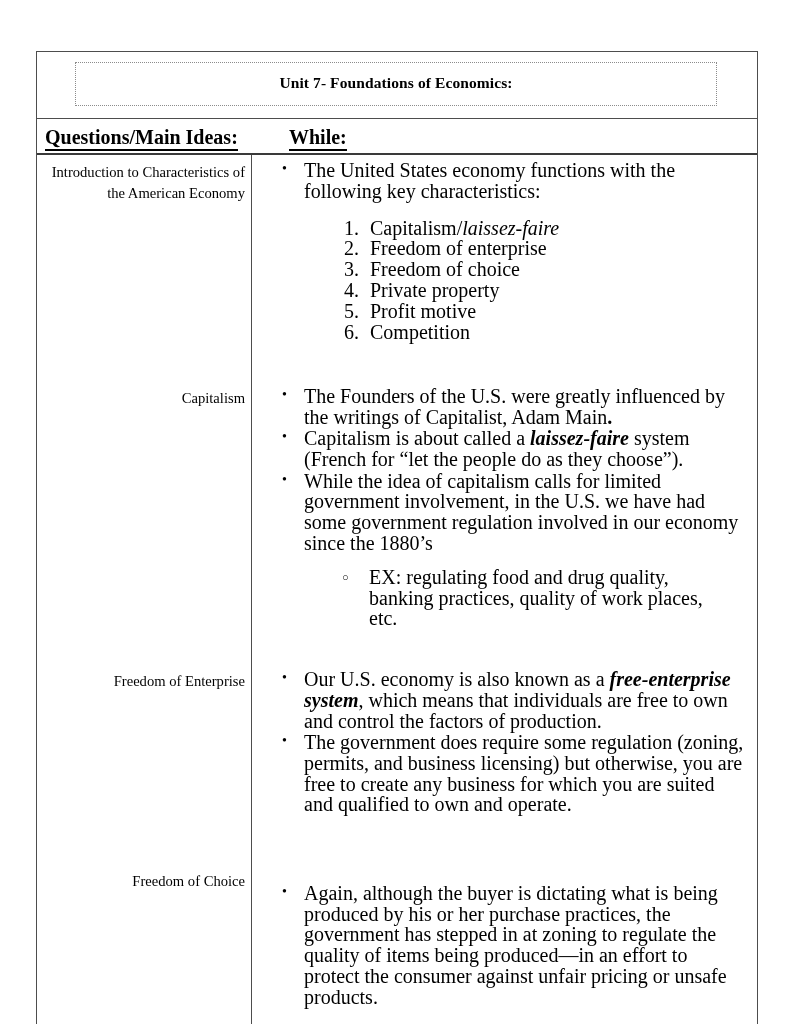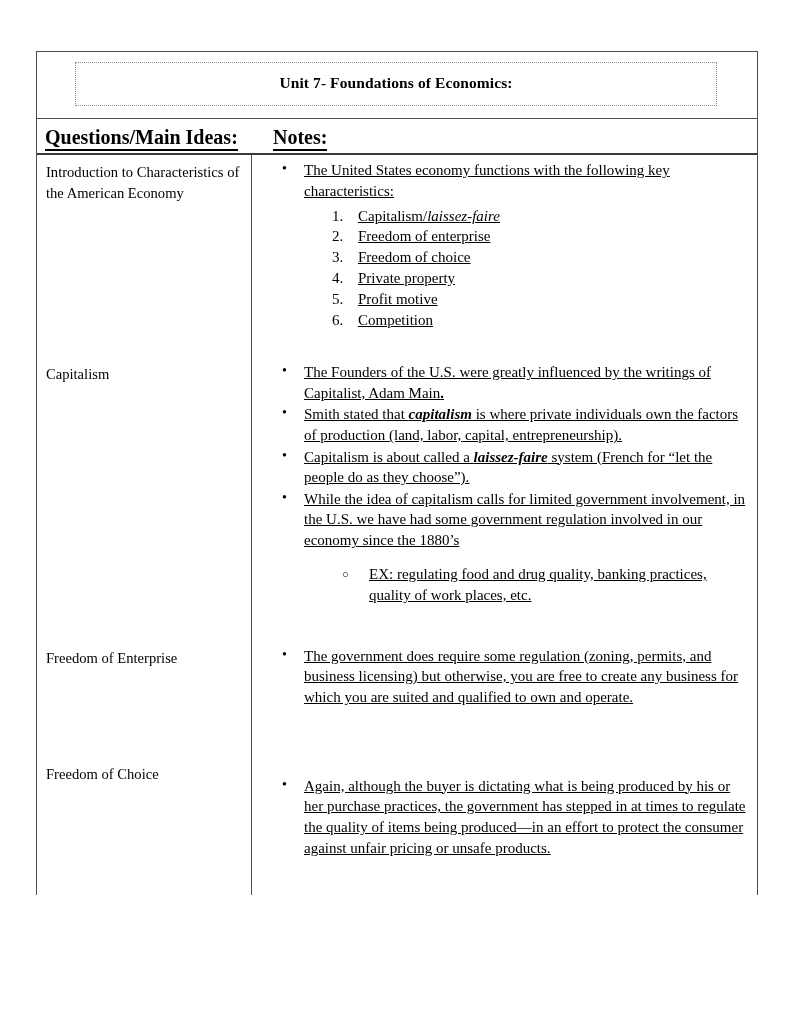--- a/index.html
+++ b/index.html
@@ -49,20 +49,21 @@
     font-weight: bold;
     font-size: 15.5px;
     line-height: 22px;
     letter-spacing: 0.1px;
   }
 
   
   .head-row {
     display: flex;
     border-bottom: 2px solid #3a3a3a;
+    gap: 16px;
   }
   .head-q {
     width: 215px;
     flex: 0 0 215px;
     padding: 6px 0 2px 8px;
     box-sizing: border-box;
   }
   .head-n {
     flex: 1 1 auto;
     padding: 6px 0 2px 21px;
@@ -83,28 +84,28 @@
     align-items: stretch;
   }
   .col-q {
     width: 215px;
     flex: 0 0 215px;
     border-right: 1px solid #4d4d4d;
     padding: 7px 6px 4px 9px;
     box-sizing: border-box;
     font-size: 14.6px;
     line-height: 20.5px;
+    text-align: right;
   }
   .col-n {
     flex: 1 1 auto;
     padding: 5px 10px 4px 21px;
     box-sizing: border-box;
-    font-size: 15px;
+    font-size: 20px;
     line-height: 20.8px;
-    text-decoration: underline;
   }
 
   .q-label { display: block; }
 
   
   ul.bullets {
     list-style: none;
     margin: 0;
     padding: 0;
   }
@@ -117,21 +118,21 @@
     content: "\2022";
     position: absolute;
     left: 9px;
     top: -1px;
     font-size: 14px;
   }
 
   
   ol.numlist {
     list-style: none;
-    margin: 4px;
+    margin: 16px;
     padding: 0 0 0 24px;
     counter-reset: numitem;
   }
   ol.numlist > li {
     position: relative;
     padding-left: 26px;
     counter-increment: numitem;
   }
   ol.numlist > li:before {
     content: counter(numitem) ".";
@@ -173,21 +174,21 @@
       <div class="title-box">
         <div class="title-line">Unit 7- Foundations of Economics:</div>
       </div>
     </div>
 
     <div class="head-row">
       <div class="head-q">
         <span class="head-label">Questions/Main Ideas:</span>
       </div>
       <div class="head-n">
-        <span class="head-label">Notes:</span>
+        <span class="head-label">While:</span>
       </div>
     </div>
 
     <div class="section-row">
       <div class="col-q">
         <span class="q-label">Introduction to Characteristics of the American Economy</span>
       </div>
       <div class="col-n">
         <ul class="bullets">
           <li>
@@ -206,52 +207,52 @@
       </div>
     </div>
 
     <div class="section-row">
       <div class="col-q">
         <span class="q-label">Capitalism</span>
       </div>
       <div class="col-n">
         <ul class="bullets">
           <li><span>The Founders of the U.S. were greatly influenced by the writings of Capitalist, Adam Main</span><span class="bd">.</span></li>
-          <li><span>Smith stated that </span><span class="bi">capitalism</span><span> is where private individuals own the factors of production (land, labor, capital, entrepreneurship).</span></li>
           <li><span>Capitalism is about called a </span><span class="bi">laissez-faire</span><span> system (French for “let the people do as they choose”).</span></li>
           <li>
             <span>While the idea of capitalism calls for limited government involvement, in the U.S. we have had some government regulation involved in our economy since the 1880’s</span>
             <ul class="sublist">
               <li><span>EX: regulating food and drug quality, banking practices, quality of work places, etc.</span></li>
             </ul>
           </li>
         </ul>
         <div style="height:18px"></div>
       </div>
     </div>
 
     <div class="section-row">
       <div class="col-q">
         <span class="q-label">Freedom of Enterprise</span>
       </div>
       <div class="col-n">
         <ul class="bullets">
+          <li><span>Our U.S. economy is also known as a </span><span class="bi">free-enterprise system</span><span>, which means that individuals are free to own and control the factors of production.</span></li>
           <li><span>The government does require some regulation (zoning, permits, and business licensing) but otherwise, you are free to create any business for which you are suited and qualified to own and operate.</span></li>
         </ul>
         <div style="height:44px"></div>
       </div>
     </div>
 
     <div class="section-row">
       <div class="col-q">
         <span class="q-label">Freedom of Choice</span>
       </div>
       <div class="col-n">
         <div style="height:14px"></div>
         <ul class="bullets">
-          <li><span>Again, although the buyer is dictating what is being produced by his or her purchase practices, the government has stepped in at times to regulate the quality of items being produced—in an effort to protect the consumer against unfair pricing or unsafe products.</span></li>
+          <li><span>Again, although the buyer is dictating what is being produced by his or her purchase practices, the government has stepped in at zoning to regulate the quality of items being produced—in an effort to protect the consumer against unfair pricing or unsafe products.</span></li>
         </ul>
         <div style="height:32px"></div>
       </div>
     </div>
 
   </div>
 </div>
 
 </body></html>

